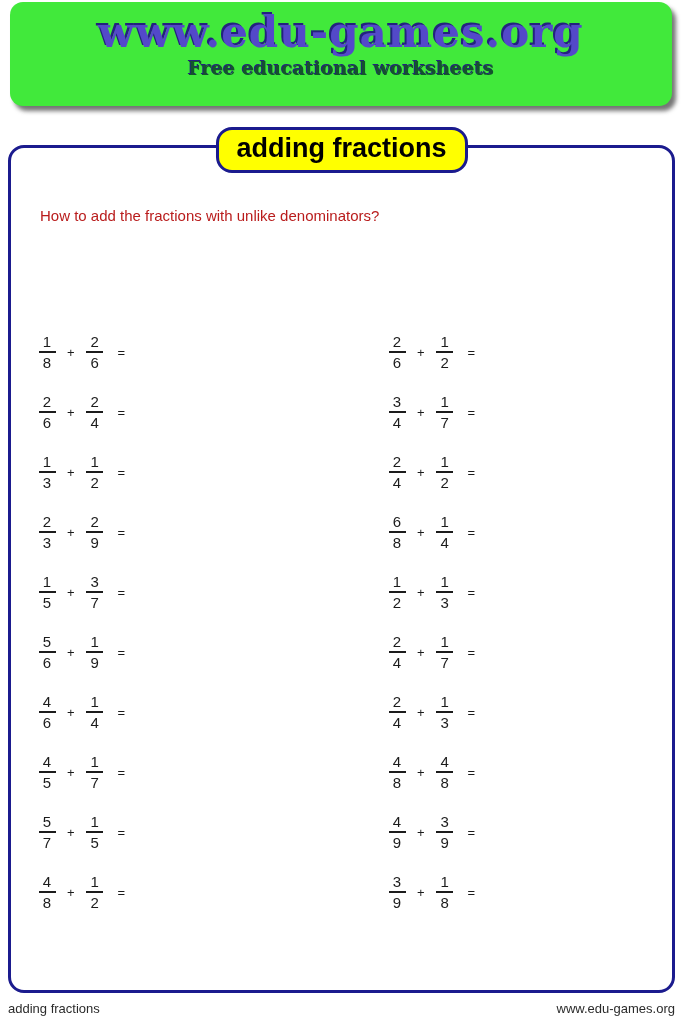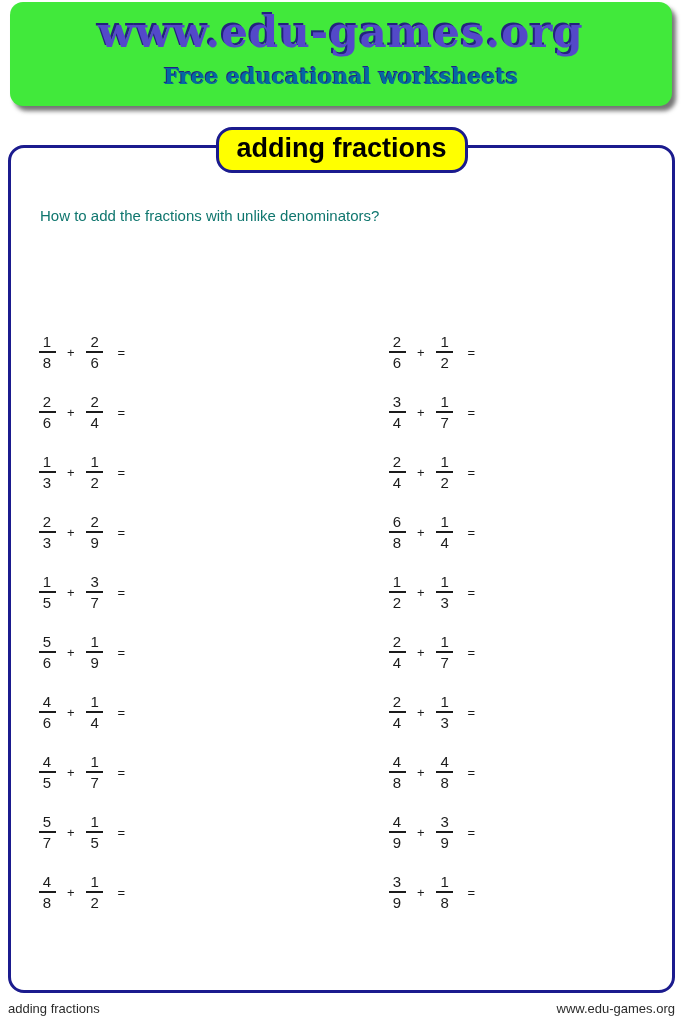--- a/index.html
+++ b/index.html
@@ -24,25 +24,25 @@
   .site-title {
     margin-top:6px;
     font-family:"DejaVu Serif", serif;
     font-weight:bold;
     font-size:42px;
     letter-spacing:1px;
     color:#5349c9;
     text-shadow:-2px -2px 0 #23227f;
   }
   .site-subtitle {
-    margin-top:6px;
+    margin-top:0;
     font-family:"DejaVu Serif", serif;
     font-weight:bold;
-    font-size:22px;
-    color:#0369a1;
+    font-size:19px;
+    color:#14532d;
     text-shadow:-1px -1px 0 #23227f;
   }
 
   
   .sheet-box {
     position:absolute; left:8px; top:145px;
     width:667px; height:848px;
     border:3px solid #1b1b8e;
     border-radius:16px;
     background:#ffffff;
@@ -60,21 +60,21 @@
     white-space:nowrap;
     z-index:2;
   }
 
   
   .instructions {
     position:absolute; left:40px; top:206px;
     width:612px;
     font-size:15px;
     line-height:20px;
-    color:#0f766e;
+    color:#b91c1c;
   }
   .instructions p + p { margin-top:17px; }
 
   
   .problems-col {
     position:absolute; top:322px;
     display:flex; flex-direction:column;
   }
   .problems-col.left  { left:38px; }
   .problems-col.right { left:388px; }

